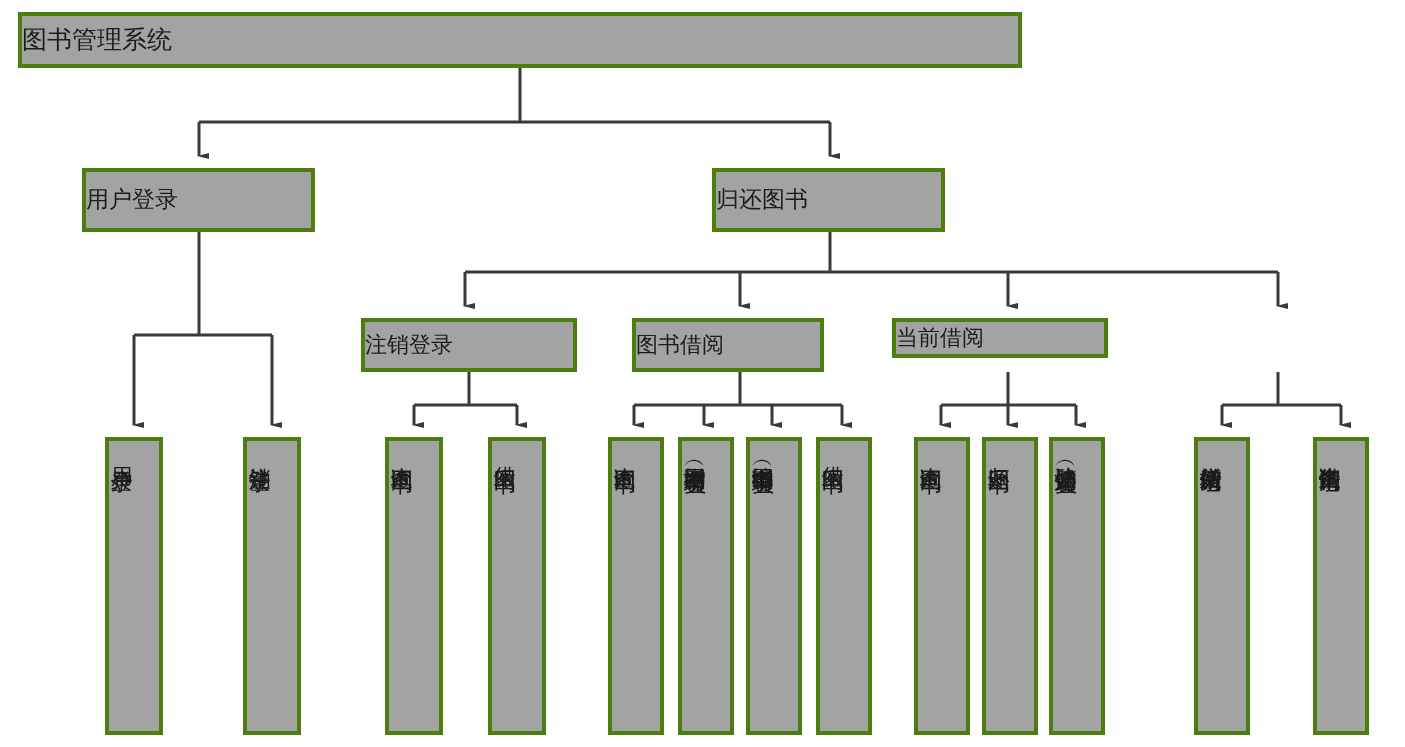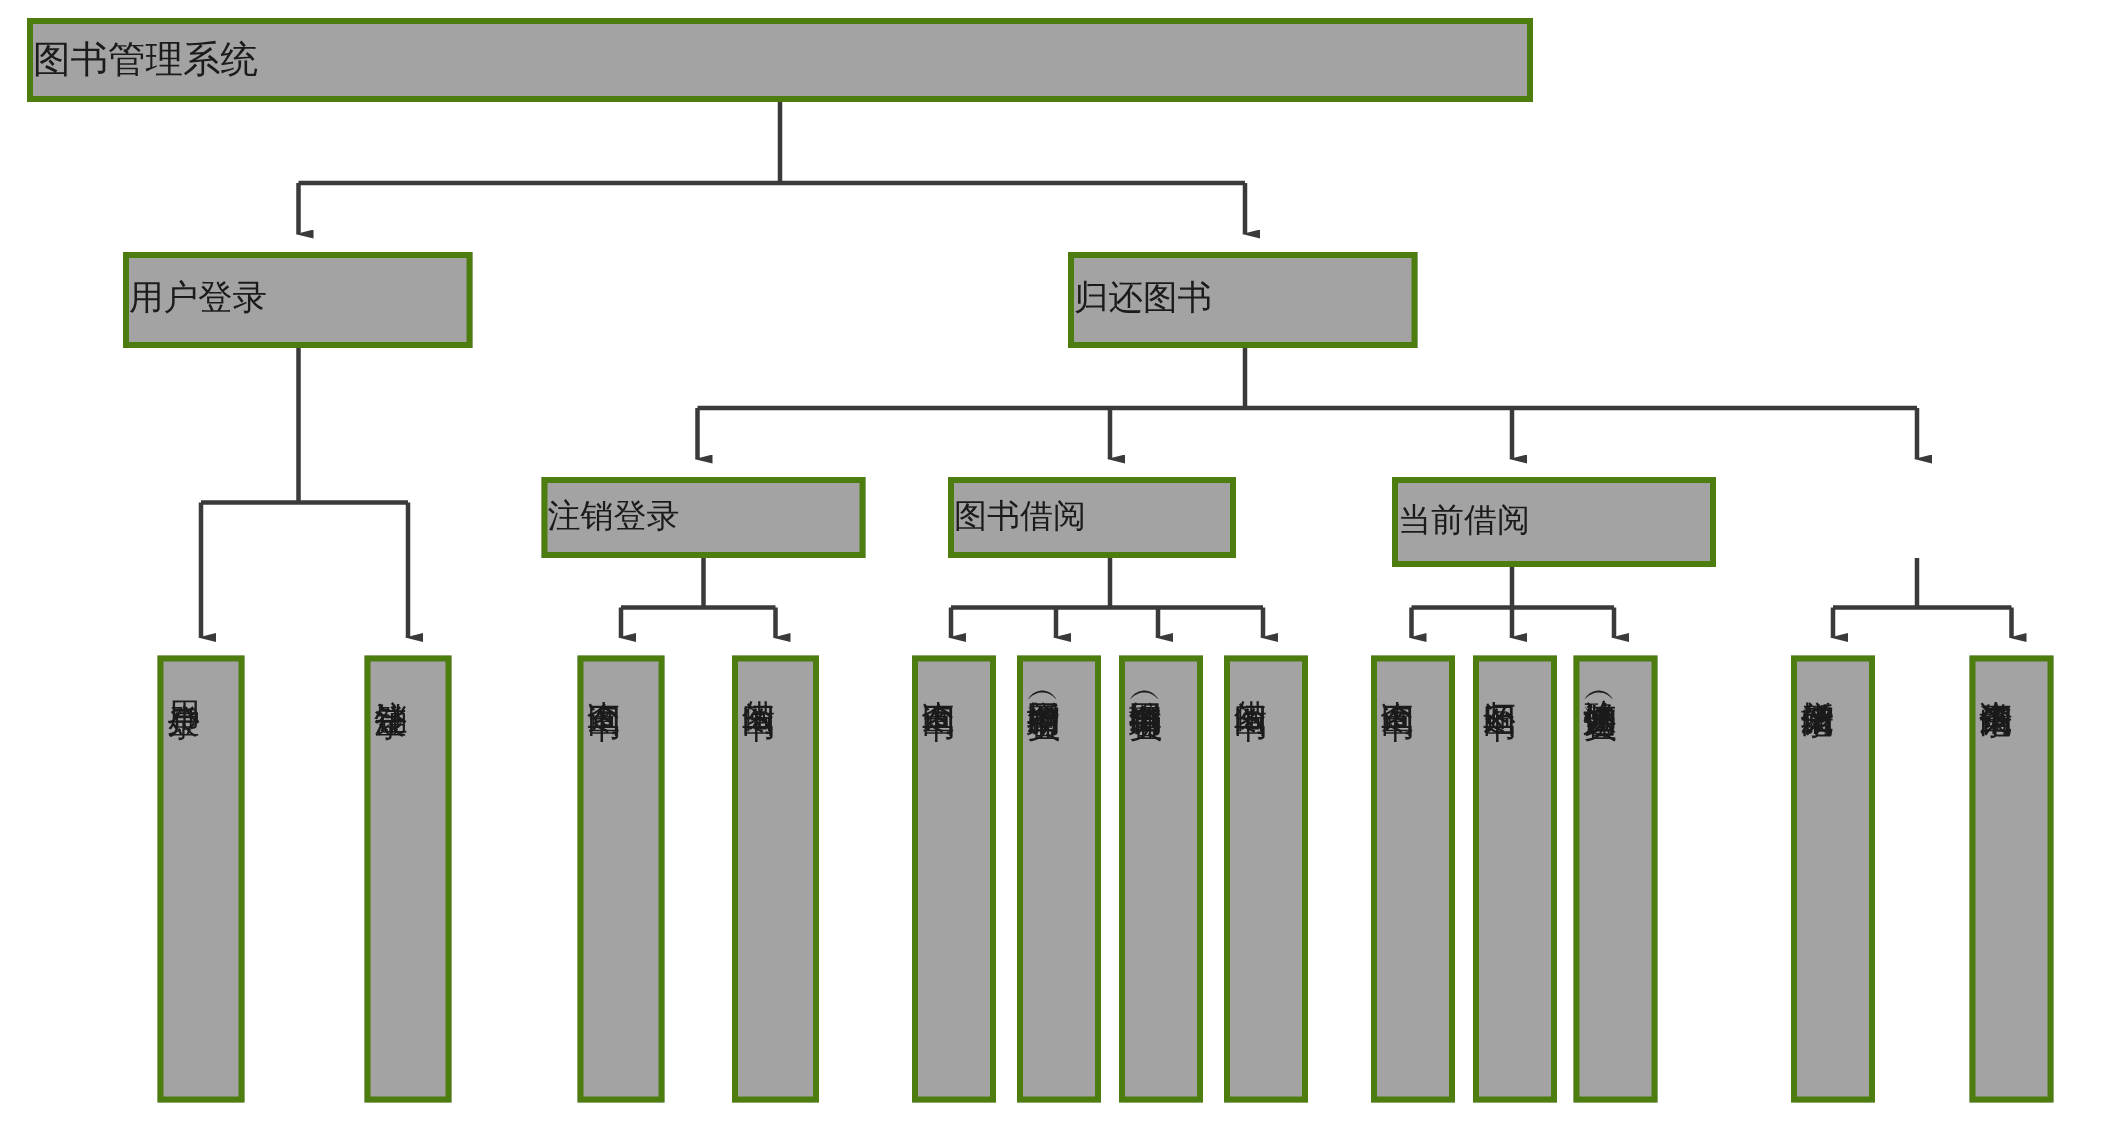--- a/index.html
+++ b/index.html
@@ -138,21 +138,21 @@
   </div>
 
   <div class="node level-3" style="left:361px; top:318px; width:216px; height:54px;">
     <span>注销登录</span>
   </div>
 
   <div class="node level-3" style="left:632px; top:318px; width:192px; height:54px;">
     <span>图书借阅</span>
   </div>
 
-  <div class="node level-3" style="left:928px; top:318px; width:216px; height:60px;">
+  <div class="node level-3" style="left:892px; top:318px; width:216px; height:40px;">
     <span>当前借阅</span>
   </div>
 
 
   <div class="node leaf" style="left:105px; top:437px; width:58px; height:298px;">
     <span class="vtext">用户登录</span>
   </div>
 
   <div class="node leaf" style="left:243px; top:437px; width:58px; height:298px;">
     <span class="vtext">注销登录</span>

